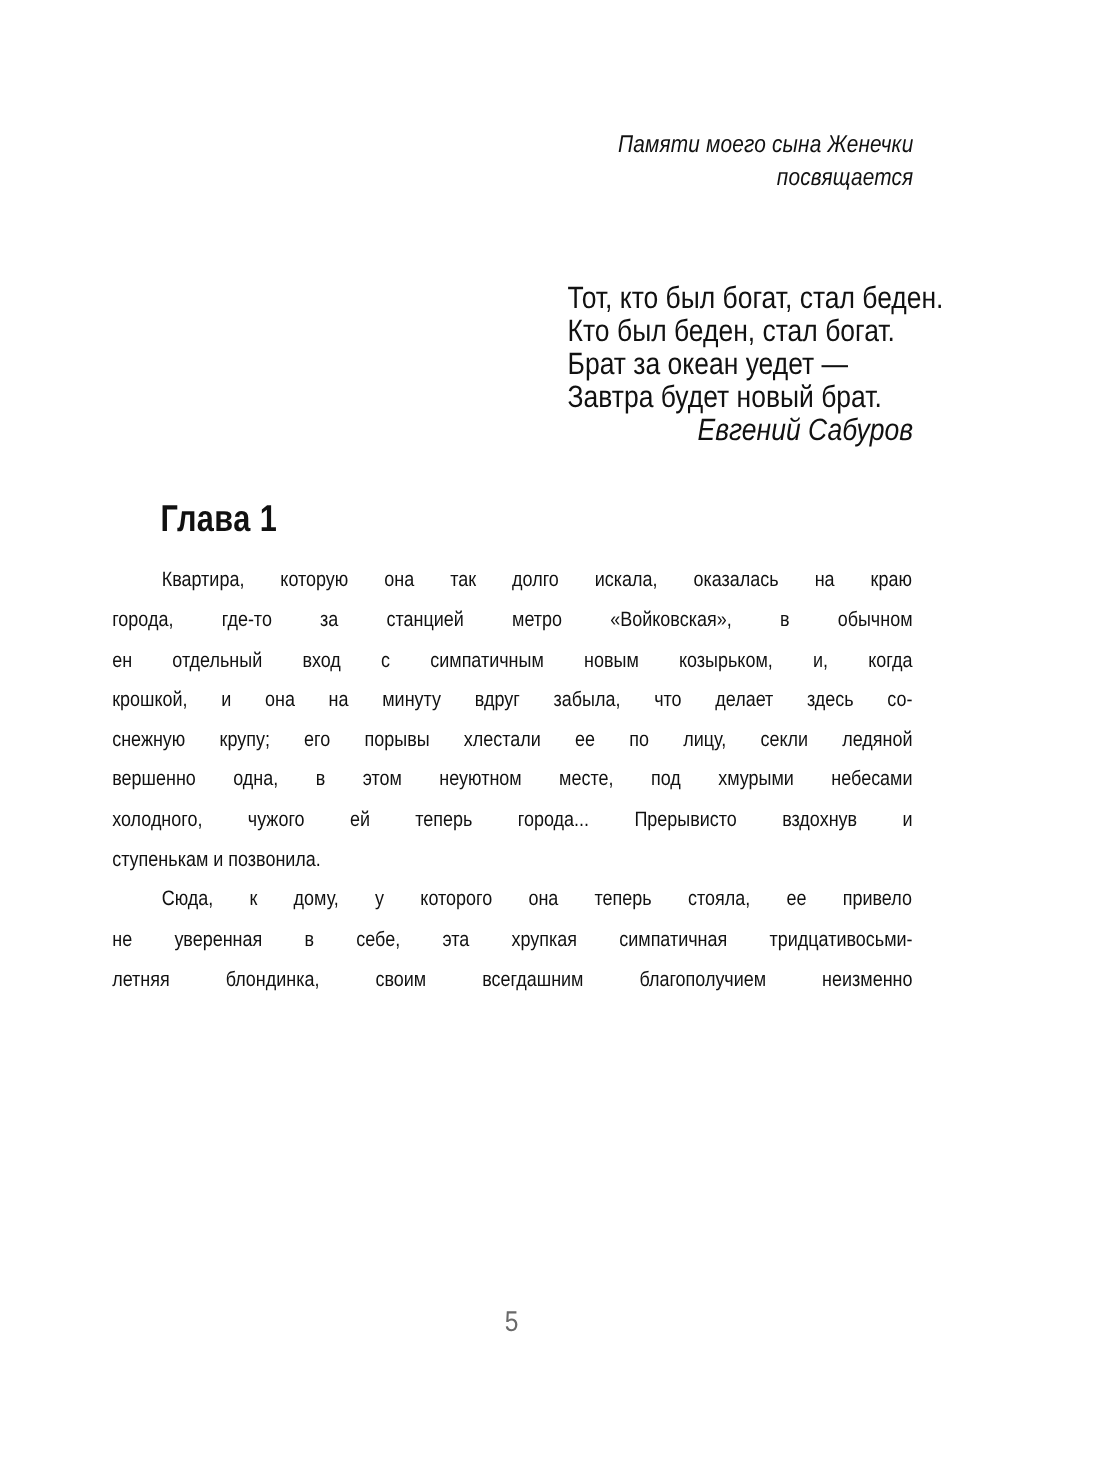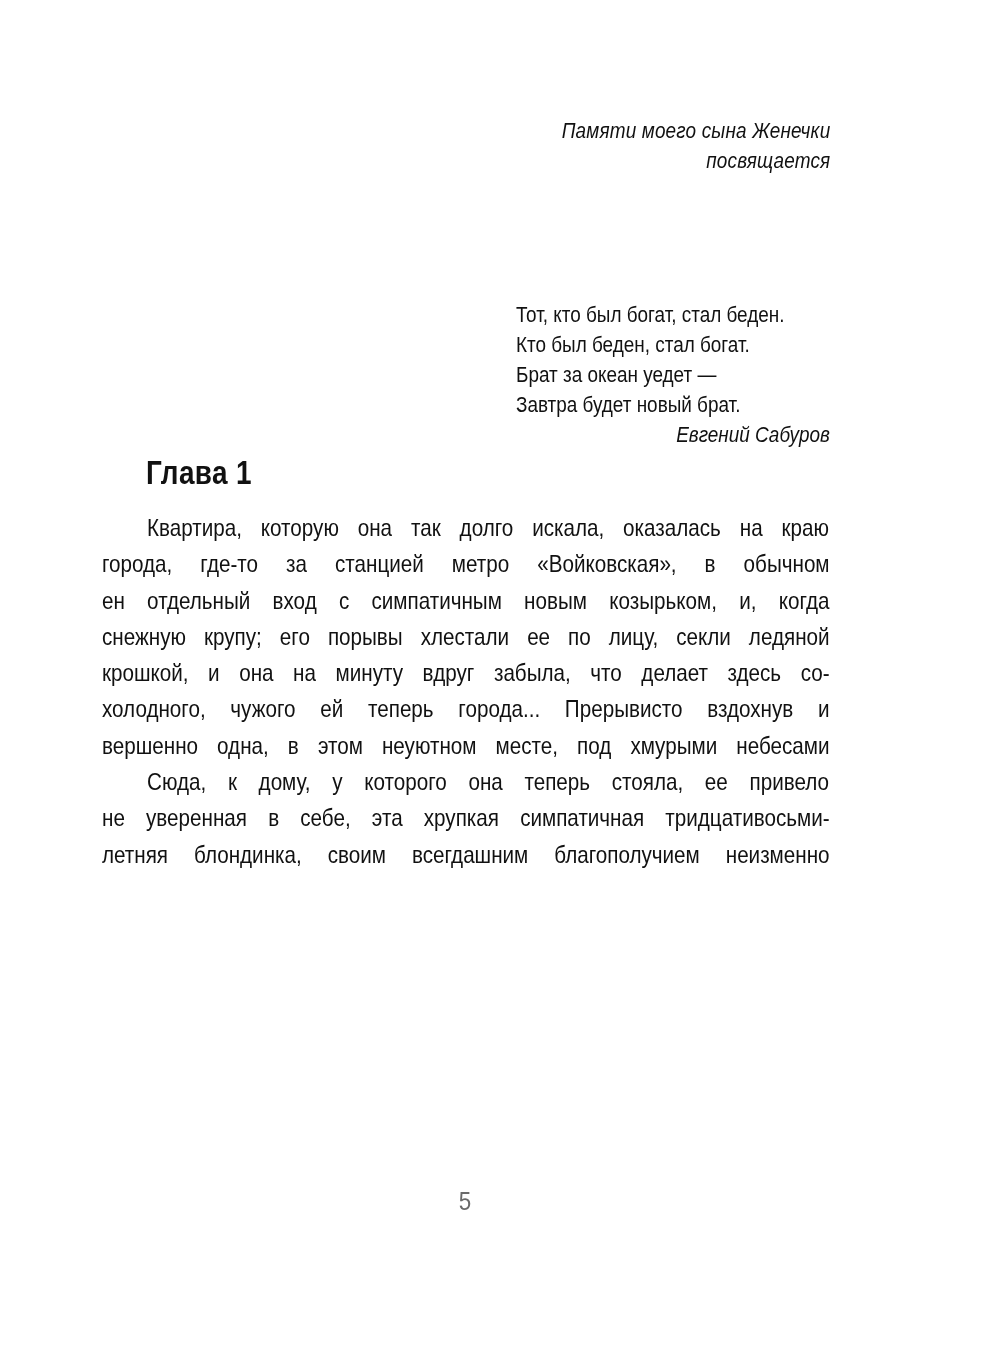--- a/index.html
+++ b/index.html
@@ -27,23 +27,22 @@
       transform-origin: right top;
       letter-spacing: 0.2px;
     }
     .dedication div { white-space: nowrap; }
 
     .epigraph {
       position: absolute;
       left: 516px;
       top: 256px;
       width: 314px;
-      font-size: 22px;
+      font-size: 28px;
       line-height: 30px;
-      margin-top: 44px;
     }
     .epigraph .verse-line {
       white-space: nowrap;
       transform: scaleX(0.86);
       transform-origin: left top;
       display: block;
     }
     .epigraph .author {
       display: block;
       text-align: right;
@@ -64,21 +63,21 @@
       transform-origin: left top;
       white-space: nowrap;
       letter-spacing: 0.5px;
     }
 
     .body-text {
       position: absolute;
       left: 102px;
       top: 510px;
       width: 728px;
-      font-size: 24px;
+      font-size: 19px;
       text-decoration: underline;
     }
     .para-line {
       display: block;
       height: 36.3px;
       line-height: 36px;
       white-space: nowrap;
       text-align: justify;
       text-align-last: justify;
       overflow: visible;
@@ -128,24 +127,25 @@
   <span class="author">Евгений Сабуров</span>
 </div>
 
 <div class="chapter-title">Глава 1</div>
 
 <div class="body-text">
   <div>
     <div class="para-line indent"><span class="inner">Квартира, которую она так долго искала, оказалась на краю</span></div>
     <div class="para-line"><span class="inner">города, где-то за станцией метро «Войковская», в обычном</span></div>
     <div class="para-line"><span class="inner">ен отдельный вход с симпатичным новым козырьком, и, когда</span></div>
+    <div class="para-line"><span class="inner">крошкой, и она на минуту вдруг забыла, что делает здесь со-</span></div>
     <div class="para-line"><span class="inner">снежную крупу; его порывы хлестали ее по лицу, секли ледяной</span></div>
-    <div class="para-line"><span class="inner">крошкой, и она на минуту вдруг забыла, что делает здесь со-</span></div>
+    <div class="para-line"><span class="inner">вершенно одна, в этом неуютном месте, под хмурыми небесами</span></div>
     <div class="para-line"><span class="inner">холодного, чужого ей теперь города... Прерывисто вздохнув и</span></div>
-    <div class="para-line"><span class="inner">вершенно одна, в этом неуютном месте, под хмурыми небесами</span></div>
+    <div class="para-line last"><span class="inner">ступенькам и позвонила.</span></div>
   </div>
   <div>
     <div class="para-line indent"><span class="inner">Сюда, к дому, у которого она теперь стояла, ее привело</span></div>
     <div class="para-line"><span class="inner">не уверенная в себе, эта хрупкая симпатичная тридцативосьми-</span></div>
     <div class="para-line"><span class="inner">летняя блондинка, своим всегдашним благополучием неизменно</span></div>
   </div>
 </div>
 
 <div class="page-number">5</div>
 

